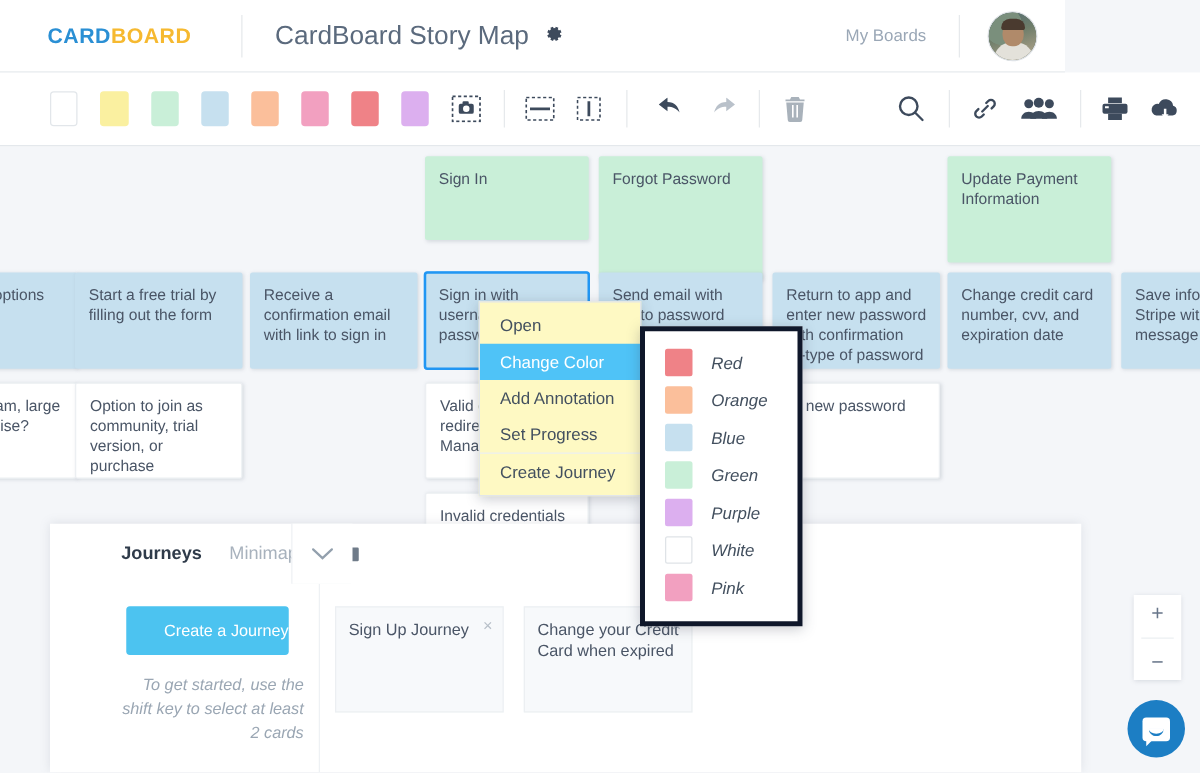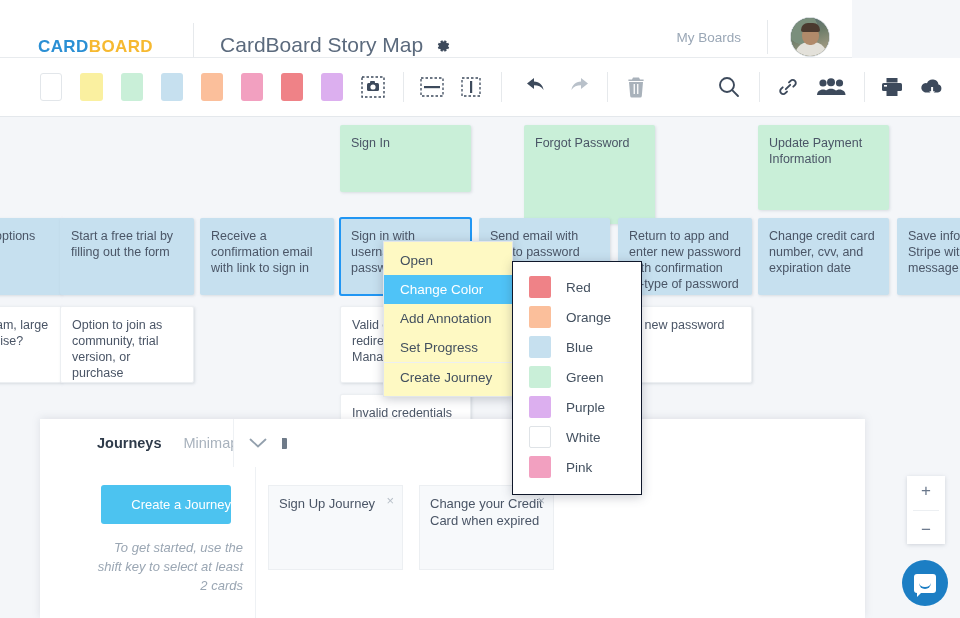--- a/index.html
+++ b/index.html
@@ -7,21 +7,21 @@
   body {
     width:960px; height:618px; overflow:hidden; position:relative;
     font-family:"Liberation Sans", sans-serif;
     background:#f4f6f9; color:#3d4a5c; font-size:13px;
   }
 
   
   .header {
     position:absolute; top:0; left:0; width:852px; height:58px;
     background:#ffffff; border-bottom:1px solid #e8ebee;
-    display:flex; align-items:flex-end; z-index:60;
+    display:flex; align-items:center; z-index:60;
   }
   .logo { margin-left:38px; font-size:17px; font-weight:bold; letter-spacing:0.4px; }
   .logo .c1 { color:#2a8fd4; }
   .logo .c2 { color:#f6b930; }
   .hdr-sep { width:1px; height:34px; background:#e6e9ec; margin:0 26px 0 40px; }
   .board-title { font-size:21px; color:#5b6a7d; font-weight:normal; }
   .gear { margin-left:12px; font-size:17px; color:#3d4a5c; line-height:1; }
   .hdr-right { margin-left:auto; display:flex; align-items:center; }
   .my-boards { color:#9aa7b6; font-size:13.5px; margin-right:26px; }
   .hdr-sep2 { width:1px; height:34px; background:#e6e9ec; margin-right:22px; }
@@ -76,22 +76,22 @@
     box-shadow:0 2px 10px rgba(60,70,85,0.28); border:1px solid #e2e6ea;
     font-size:13.5px; color:#43505f; padding:4px 0; min-width:130px;
   }
   .ctx-item { padding:7px 14px 7px 16px; display:flex; align-items:center; white-space:nowrap; }
   .ctx-item.active { background:#4fc3f7; color:#fff; }
   .ctx-item.div-top { border-top:1px solid #eceff2; }
   .ctx-arrow { margin-left:auto; padding-left:30px; font-size:10px; }
 
   .submenu {
     position:absolute; background:#fff; z-index:95;
-    box-shadow:0 2px 10px rgba(60,70,85,0.28); border:1px solid #0f172a;
-    padding:10px 0 12px 0; width:130px;
+    box-shadow:0 2px 10px rgba(60,70,85,0.28); border:4px solid #0f172a;
+    padding:10px 0 12px 0; width:130px;font-style:italic;
   }
   .sub-item { display:flex; align-items:center; padding:4px 0 4px 16px; font-size:13.5px; color:#43505f; }
   .sub-sw { width:22px; height:22px; border-radius:2px; margin-right:15px; }
   .sub-sw.whitebox { border:1px solid #dfe3e7; }
 
   
   .journeys {
     position:absolute; left:40px; top:419px; width:825px; height:199px;
     background:#fff; box-shadow:0 -1px 8px rgba(120,130,145,0.18); z-index:70;padding-left:39px;
   }
@@ -268,21 +268,21 @@
   </div>
 </div>
 
 <div class="canvas">
 
   <div class="card blue" style="left:-16px; top:101px; width:78px; height:77px;"><span>options</span></div>
   <div class="card blue" style="left:60px; top:101px; width:134px; height:77px;"><span>Start a free trial by filling out the form</span></div>
   <div class="card blue" style="left:200px; top:101px; width:134px; height:77px;"><span>Receive a confirmation email with link to sign in</span></div>
 
   <div class="card green" style="left:340px; top:8px; width:131px; height:67px;"><span>Sign In</span></div>
-  <div class="card green" style="left:479px; top:8px; width:131px; height:99px;margin-left:45px;"><span>Forgot Password</span></div>
+  <div class="card green" style="left:479px; top:8px; width:131px; height:99px;"><span>Forgot Password</span></div>
   <div class="card green" style="left:758px; top:8px; width:131px; height:85px;"><span>Update Payment Information</span></div>
 
   <div class="card blue selected" style="left:340px; top:101px; width:131px; height:77px;"><span>Sign in with username and password</span></div>
   <div class="card blue" style="left:479px; top:101px; width:131px; height:77px;"><span>Send email with link to password</span></div>
   <div class="card blue" style="left:618px; top:101px; width:134px; height:77px;"><span>Return to app and enter new password with confirmation re-type of password</span></div>
   <div class="card blue" style="left:758px; top:101px; width:131px; height:77px;"><span>Change credit card number, cvv, and expiration date</span></div>
   <div class="card blue" style="left:897px; top:101px; width:131px; height:77px;"><span>Save information to Stripe with success message</span></div>
 
   <div class="card white" style="left:-16px; top:189px; width:78px; height:77px;"><span>am, large rise?</span></div>
   <div class="card white" style="left:60px; top:189px; width:134px; height:77px;"><span>Option to join as community, trial version, or purchase subscription</span></div>

